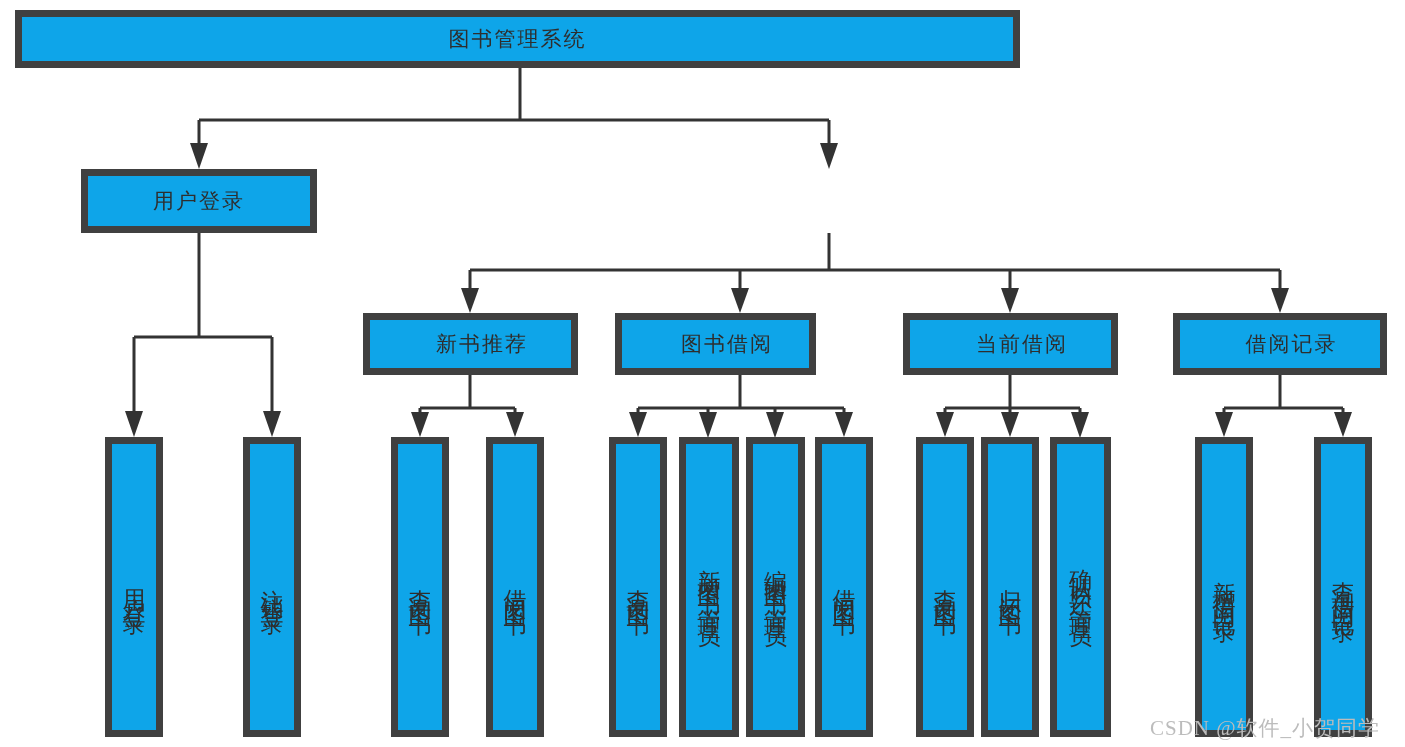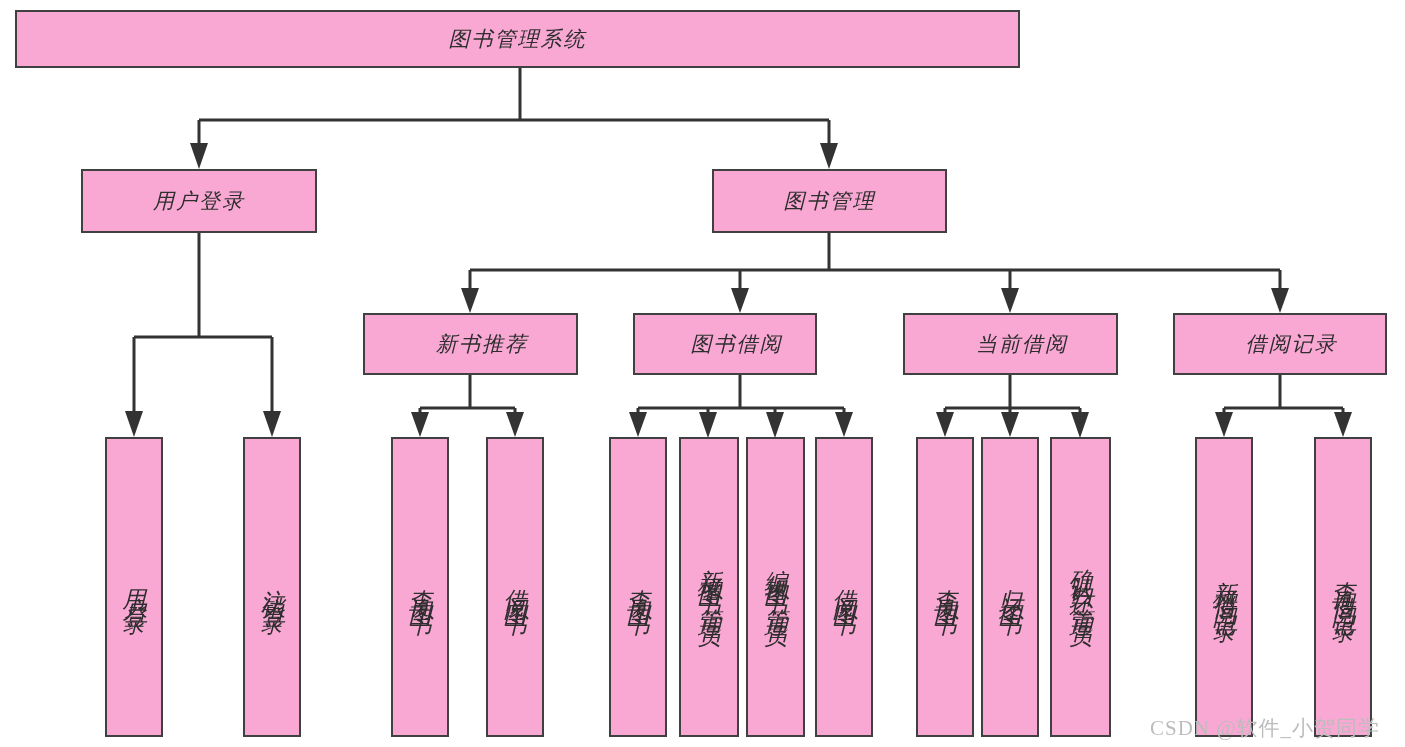--- a/index.html
+++ b/index.html
@@ -27,27 +27,26 @@
     stroke-width: 3;
     fill: none;
   }
   .connectors polygon {
     fill: #333333;
     stroke: none;
   }
   .node {
     position: absolute;
     box-sizing: border-box;
-    background: #f9a8d4;
-    border: 2px solid #404040;
+    background: #0ea5e9;
+    border: 7px solid #404040;
     display: flex;
     align-items: center;
     justify-content: center;
     color: #2e2e2e;
-    font-style: italic;
   }
   .node.h {
     font-size: 21px;
     letter-spacing: 2px;
     text-align: center;
   }
   .node.v {
     font-size: 23px;
     writing-mode: vertical-rl;
     text-orientation: mixed;
@@ -56,21 +55,21 @@
     text-align: center;
   }
   
   .n-root            { left: 15px;  top: 10px;  width: 1005px; height: 58px; }
   
   .n-user-login      { left: 81px;  top: 169px; width: 236px;  height: 64px; }
   .n-book-mgmt       { left: 712px; top: 169px; width: 235px;  height: 64px; }
   
   .lvl3              { top: 313px; height: 62px; padding-left: 23px; }
   .n-new-book-rec    { left: 363px;  width: 215px; }
-  .n-book-borrow     { left: 633px;  width: 184px; }
+  .n-book-borrow     { left: 615px;  width: 201px; }
   .n-current-borrow  { left: 903px;  width: 215px; }
   .n-borrow-records  { left: 1173px; width: 214px; }
   
   .leaf              { top: 437px; height: 300px; width: 58px; }
   .n-leaf-login      { left: 105px; }
   .n-leaf-logout     { left: 243px; }
   .n-nb-query        { left: 391px; }
   .n-nb-borrow       { left: 486px; }
   .n-bb-query        { left: 609px; }
   .n-bb-add          { left: 679px; width: 60px; }
@@ -131,21 +130,20 @@
     <polygon points="1071,412 1089,412 1080,438"></polygon>
 
     <path d="M1280 375 V408 M1224 408 H1343 M1224 408 V414 M1343 408 V414"></path>
     <polygon points="1215,412 1233,412 1224,437"></polygon>
     <polygon points="1334,412 1352,412 1343,437"></polygon>
   </svg>
 
   <div class="node h n-root">图书管理系统</div>
 
   <div class="node h n-user-login">用户登录</div>
-  <div class="node h n-book-mgmt">图书管理</div>
 
   <div class="node h lvl3 n-new-book-rec">新书推荐</div>
   <div class="node h lvl3 n-book-borrow">图书借阅</div>
   <div class="node h lvl3 n-current-borrow">当前借阅</div>
   <div class="node h lvl3 n-borrow-records">借阅记录</div>
 
   <div class="node v leaf n-leaf-login">用户登录</div>
   <div class="node v leaf n-leaf-logout">注销登录</div>
 
   <div class="node v leaf n-nb-query">查询图书</div>

